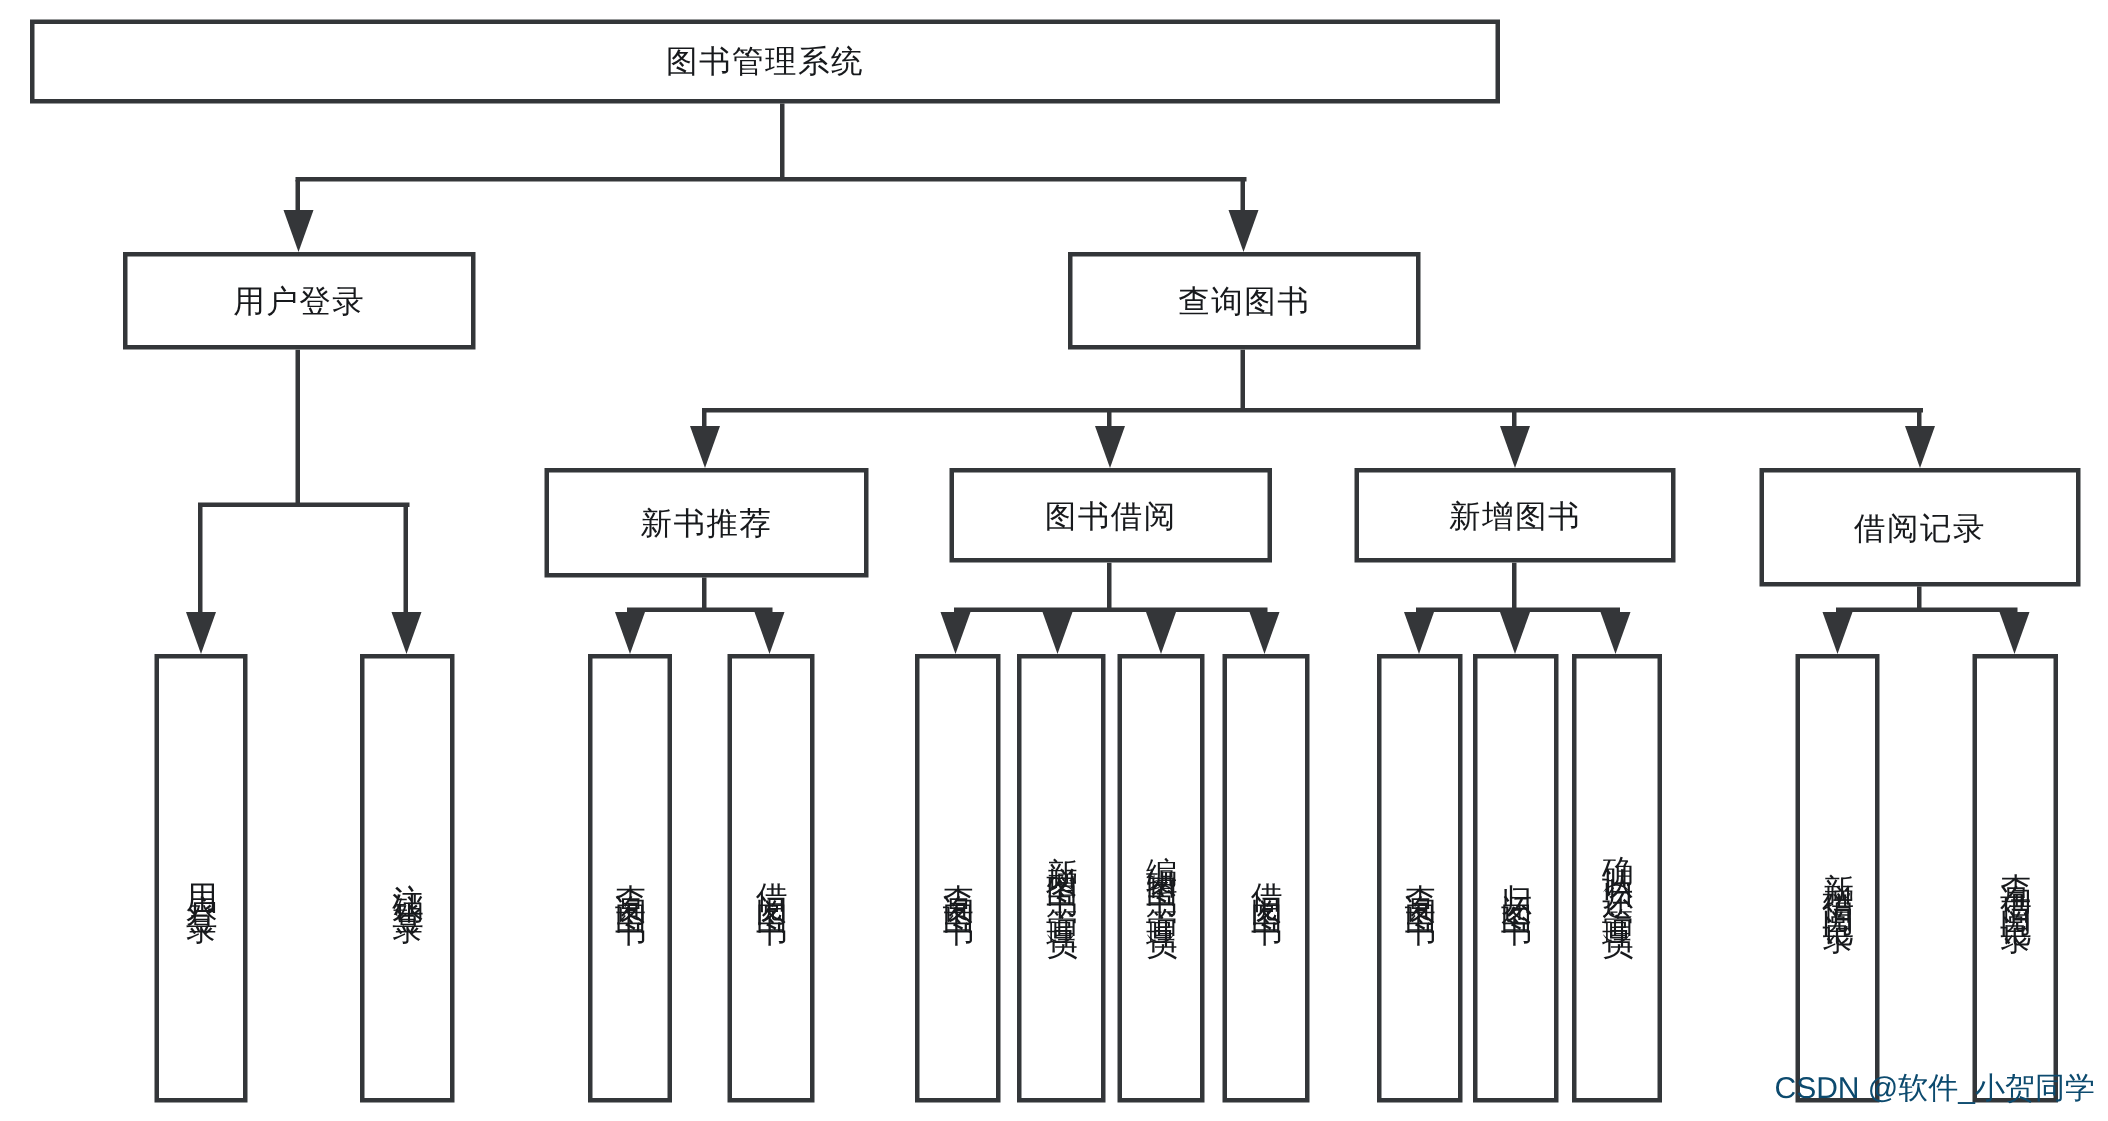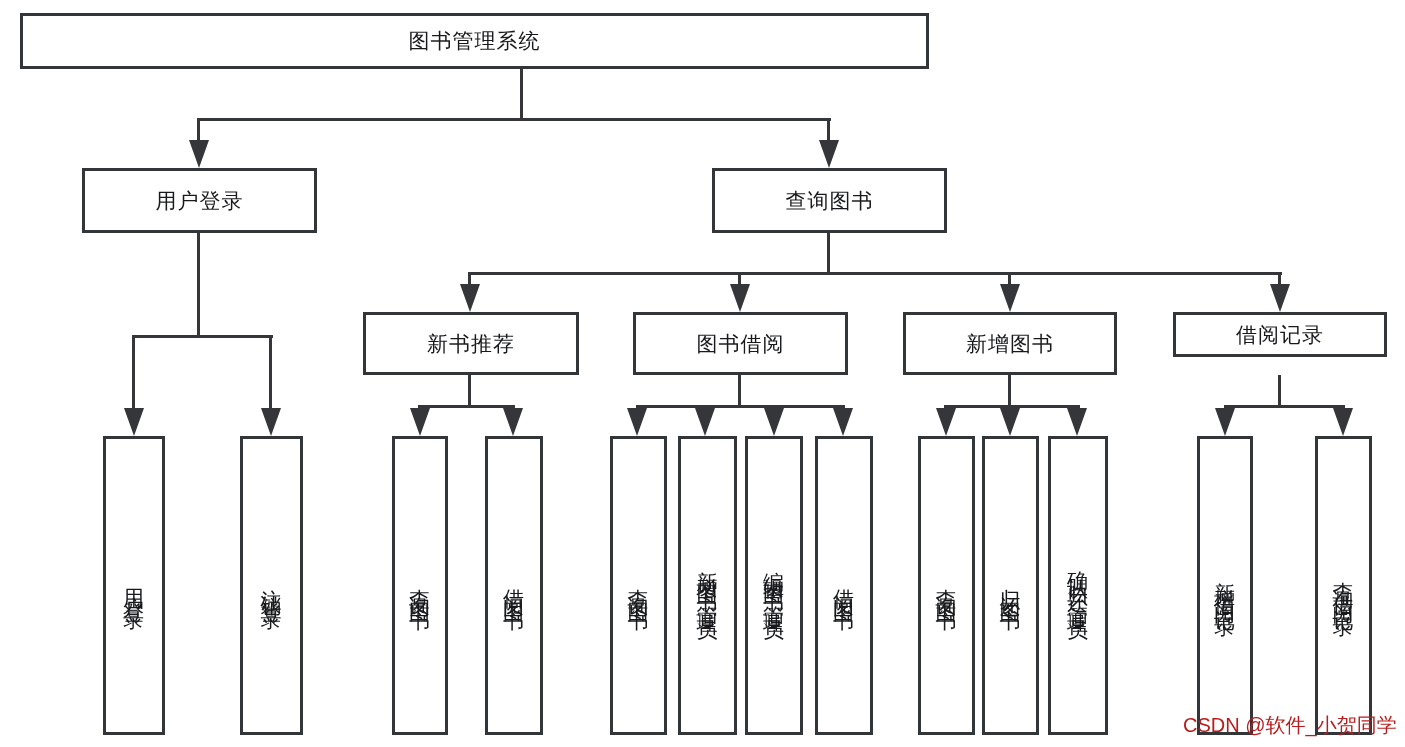--- a/index.html
+++ b/index.html
@@ -25,27 +25,27 @@
   .box .lbl { font-size: 21px; letter-spacing: 1px; white-space: nowrap; }
   .leaf .v-lbl {
     writing-mode: vertical-lr;
     text-orientation: mixed;
     font-size: 21px;
     letter-spacing: 7px;
     line-height: 1;
     color: #17191c;
   }
   
-  #n-root          { left: 20px;   top: 13px;  width: 909px; height: 56px; align-items: center; }
+  #n-root          { left: 20px;   top: 13px;  width: 980px; height: 56px; align-items: center; }
   #n-user-login    { left: 82px;   top: 168px; width: 235px;  height: 65px; }
   #n-book-mgmt     { left: 712px;  top: 168px; width: 235px;  height: 65px; }
-  #n-new-book      { left: 363px;  top: 312px; width: 216px;  height: 63px; }
+  #n-new-book      { left: 363px;  top: 312px; width: 216px;  height: 73px; }
   #n-book-borrow   { left: 633px;  top: 312px; width: 215px;  height: 63px; }
   #n-cur-borrow    { left: 903px;  top: 312px; width: 214px;  height: 63px; }
-  #n-borrow-rec    { left: 1173px; top: 312px; width: 214px;  height: 45px; }
+  #n-borrow-rec    { left: 1173px; top: 312px; width: 214px;  height: 79px; }
   .leaf { top: 436px; height: 299px; }
   #n-a1 { left: 103px;  width: 62px; }
   #n-a2 { left: 240px;  width: 63px; }
   #n-b1 { left: 392px;  width: 56px; }
   #n-b2 { left: 485px;  width: 58px; }
   #n-c1 { left: 610px;  width: 57px; }
   #n-c2 { left: 678px;  width: 59px; }
   #n-c3 { left: 745px;  width: 58px; }
   #n-c4 { left: 815px;  width: 58px; }
   #n-d1 { left: 918px;  width: 57px; }
@@ -63,21 +63,21 @@
     border-left: 10px solid transparent;
     border-right: 10px solid transparent;
     border-top: 28px solid #343639;
     z-index: 1;
   }
   .watermark {
     position: absolute;
     left: 1183px;
     top: 712px;
     font-size: 20px;
-    color: #b91c1c;
+    color: #0c4a6e;
     white-space: nowrap;
     z-index: 5;
   }
 </style>
 </head>
 <body>
 
 <div class="canvas">
 
   <div class="box" id="n-root">

